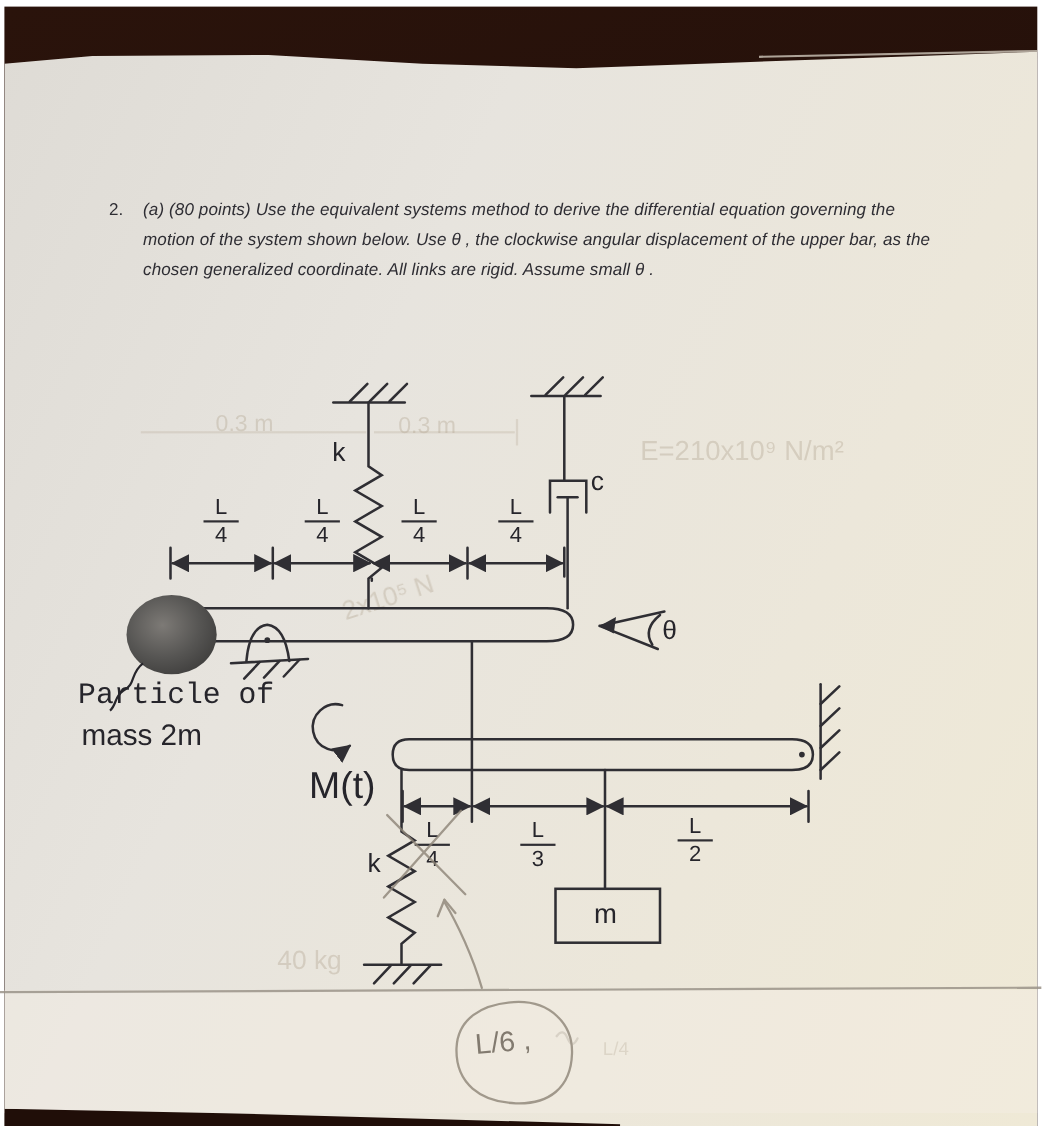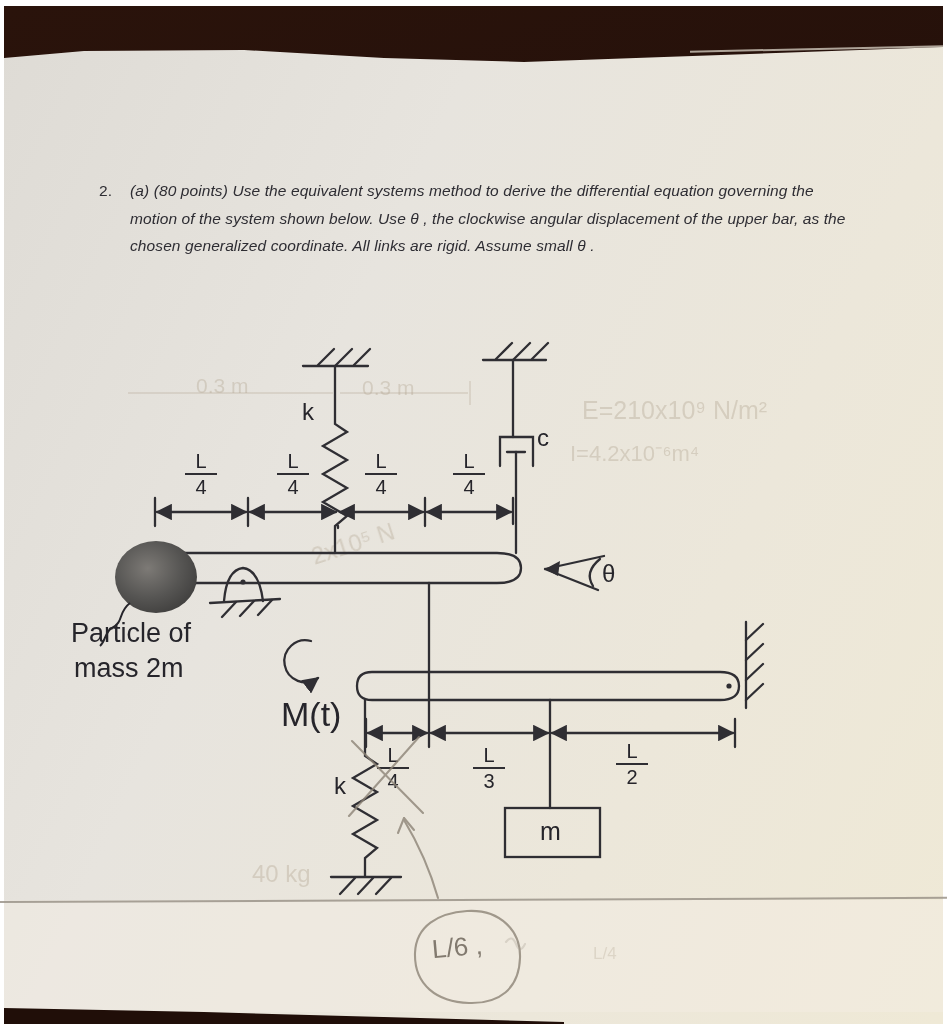--- a/index.html
+++ b/index.html
@@ -40,24 +40,23 @@
   <div class="lower-sheet"></div>
   <div class="sheet-edge" style="top:901px;transform:rotate(-0.25deg);"></div>
   <div class="bottom-dark"></div>
 
   <div class="ghost" style="left:196px;top:374px;font-size:21px;">0.3 m</div>
   <div class="ghost" style="left:362px;top:376px;font-size:21px;">0.3 m</div>
   <div class="ghostline" style="left:128px;top:392px;width:205px;"></div>
   <div class="ghostline" style="left:340px;top:392px;width:128px;"></div>
   <div class="ghostline" style="left:469px;top:381px;width:2px;height:24px;"></div>
   <div class="ghost" style="left:570px;top:396px;font-size:25px;margin-left:12px;">E=210x10⁹ N/m²</div>
-  <div class="ghost" style="left:570px;top:437px;font-size:22px;">I=4.2x10⁻⁶m⁴</div>
   <div class="ghost" style="left:310px;top:530px;font-size:24px;transform:rotate(-18deg);">2x10⁵ N</div>
   <div class="ghost" style="left:252px;top:860px;font-size:24px;text-align:center;">40 kg</div>
-  <div class="ghost" style="left:548px;top:944px;font-size:17px;opacity:.30;margin-left:45px;">L/4</div>
+  <div class="ghost" style="left:548px;top:944px;font-size:17px;opacity:.30;">L/4</div>
 
   <div class="txt ptext" style="left:99px;top:177px;">2.</div>
   <div class="txt ptext" style="left:130px;top:177px;width:722px;font-style:italic;">(a)  (80 points) Use the equivalent systems method to derive the differential equation governing the motion of the system shown below. Use θ , the clockwise angular displacement of the upper bar, as the chosen generalized coordinate. All links are rigid. Assume small θ .</div>
 
   <svg width="947" height="1024" viewBox="0 0 947 1024">
     <defs>
       <marker id="arr" viewBox="0 0 10 10" refX="9" refY="5" markerWidth="7.2" markerHeight="7.2" orient="auto-start-reverse">
         <path d="M0,0 L10,5 L0,10 z" fill="#2f2e33"></path>
       </marker>
       <radialGradient id="pg" cx="40%" cy="38%" r="75%">
@@ -188,21 +187,21 @@
     <span class="num">L</span>
     <span class="den">2</span>
   </div>
 
   <div class="label" style="left:302px;top:398px;font-size:24px;">k</div>
   <div class="label" style="left:537px;top:424px;font-size:24px;">c</div>
   <div class="label" style="left:602px;top:560px;font-size:24px;">θ</div>
   <div class="label" style="left:281px;top:695px;font-size:34px;">M(t)</div>
   <div class="label" style="left:334px;top:772px;font-size:24px;">k</div>
   <div class="label" style="left:540px;top:817px;font-size:25px;">m</div>
-  <div class="label" style="left:71px;top:618px;font-size:27px;">Particle of</div>
+  <div class="label" style="left:71px;top:618px;font-size:27px;font-family:Liberation Mono, monospace;">Particle of</div>
   <div class="label" style="left:74px;top:653px;font-size:27px;">mass 2m</div>
 
   <svg width="947" height="1024" viewBox="0 0 947 1024">
     <g stroke="#8d8477" stroke-width="2.1" fill="none" stroke-linecap="round" opacity="0.8">
       <g>
         <path d="M352,741 L423,813"></path>
         <path d="M419,737 L349,816"></path>
       </g>
       <g>
         <path d="M438,898 C430,870 416,840 404,820"></path>

